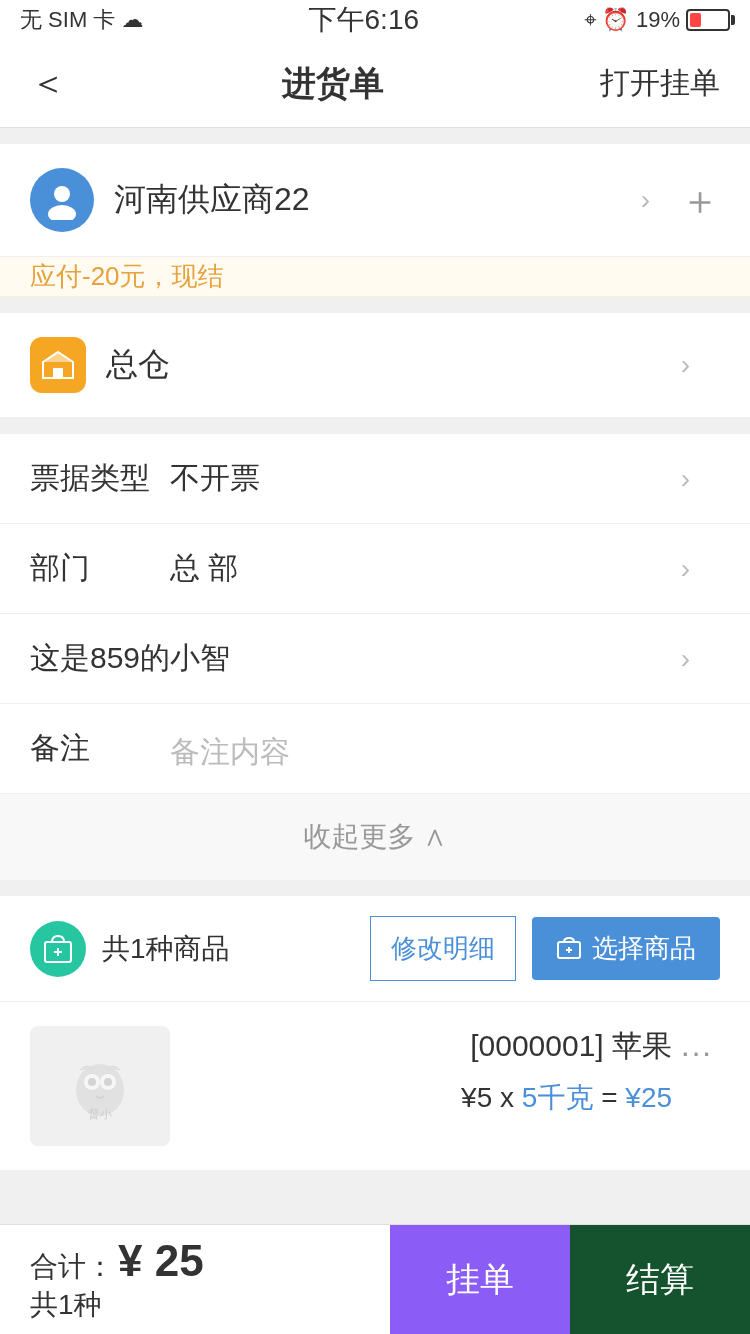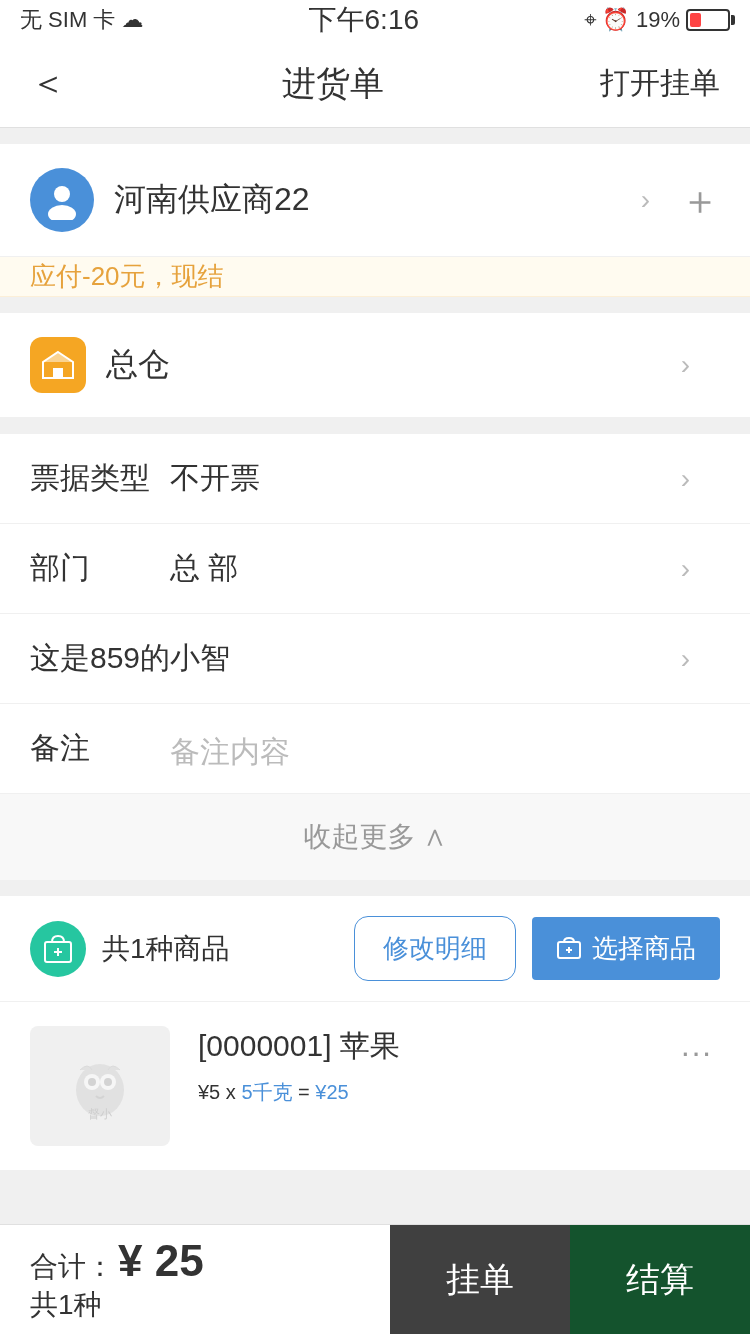--- a/index.html
+++ b/index.html
@@ -42,21 +42,21 @@
     .nav-bar {
       height: 88px;
       background: #fff;
       display: flex;
       align-items: center;
       justify-content: space-between;
       padding: 0 30px;
       border-bottom: 1px solid #e0e0e0;
     }
     .nav-back { font-size: 36px; color: #333; }
-    .nav-title { font-size: 34px; font-weight: 400; color: #333; }
+    .nav-title { font-size: 34px; font-weight: 700; color: #333; }
     .nav-right { font-size: 30px; color: #333; }
 
     
     .divider-thick {
       height: 16px;
       background: #f0f0f0;
     }
 
     
     .section {
@@ -163,22 +163,22 @@
       width: 56px; height: 56px; border-radius: 50%; background: #26c6a0;
       display: flex; align-items: center; justify-content: center;
       flex-shrink: 0;
     }
     .product-icon svg { width: 34px; height: 34px; fill: #fff; }
     .product-count-text { flex: 1; font-size: 28px; color: #333; }
     .btn-modify {
       border: 1px solid #4a90d9;
       color: #4a90d9;
       background: #fff;
-      border-radius: 14px;
-      padding: 14px 28px;
+      border-radius: 0;
+      padding: 14px 20px;
       font-size: 26px;
     }
     .btn-select {
       background: #4a90d9;
       color: #fff;
       border: none;
       border-radius: 4px;
       padding: 14px 24px;
       font-size: 26px;
       display: flex; align-items: center; gap: 10px;
@@ -196,24 +196,24 @@
     .product-thumb {
       width: 140px; height: 120px;
       background: #f0f0f0;
       border-radius: 8px;
       margin-right: 28px;
       flex-shrink: 0;
       display: flex; align-items: center; justify-content: center;
       overflow: hidden;
     }
     .product-thumb svg { width: 80px; height: 80px; opacity: 0.4; }
-    .product-info { flex: 1; }
+    .product-info { flex: 1; text-align: right; }
     .product-name { font-size: 30px; color: #333; margin-bottom: 12px; }
     .product-price {
-      font-size: 20px; color: #333;
+      font-size: 28px; color: #333;
     }
     .price-highlight { color: #4a90d9; }
     .product-more { font-size: 32px; color: #999; padding: 8px; }
 
     
     .footer {
       position: fixed;
       bottom: 0;
       left: 0;
       width: 750px;
@@ -222,21 +222,21 @@
       align-items: center;
       background: #fff;
       border-top: 1px solid #e0e0e0;
     }
     .footer-total {
       flex: 1;
       padding: 0 30px;
     }
     .btn-hang {
       width: 180px; height: 110px;
-      background: #404040;
+      background: #8b5cf6;
       color: #fff;
       font-size: 34px;
       border: none;
       display: flex; align-items: center; justify-content: center;
     }
     .btn-checkout {
       width: 180px; height: 110px;
       background: #14532d;
       color: #fff;
       font-size: 34px;

